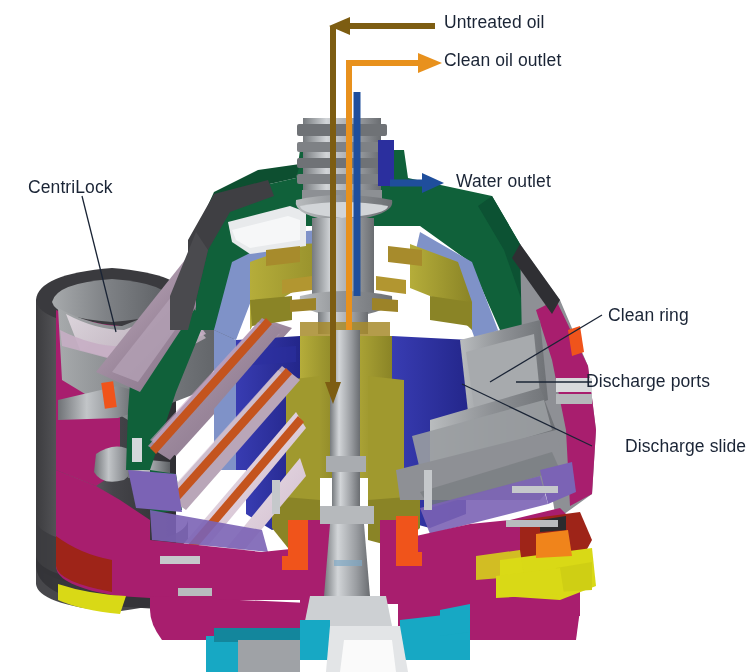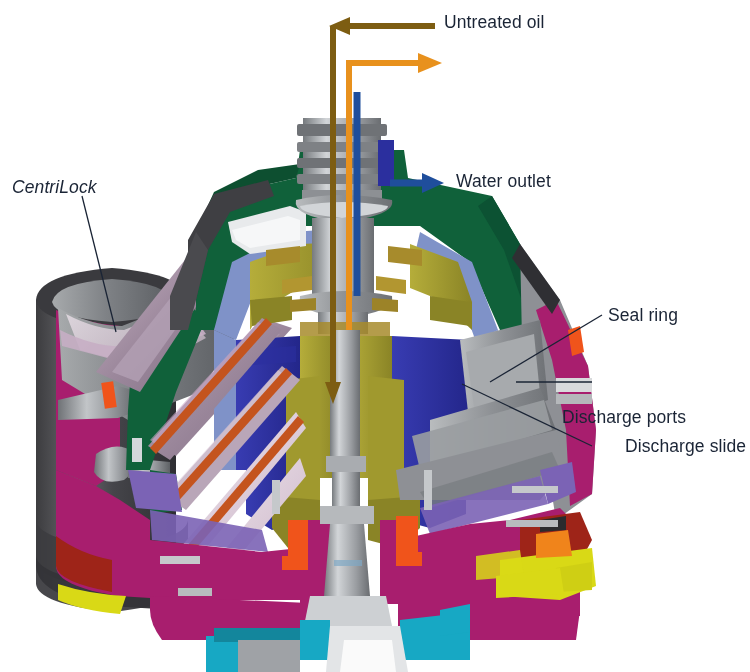--- a/index.html
+++ b/index.html
@@ -301,20 +301,21 @@
 
   <g stroke="#1a2435" stroke-width="1.3" fill="none">
     <path d="M82 196 L116 332"></path>
     <path d="M602 315 L490 382"></path>
     <path d="M592 382 L516 382"></path>
     <path d="M592 446 L462 384"></path>
   </g>
 </svg>
 
 <div class="lbl" style="left:444px;top:14px;">Untreated oil</div>
+<div class="lbl" style="left:444px;top:52px;">Clean oil outlet</div>
 <div class="lbl" style="left:448px;top:173px;margin-left:8px;">Water outlet</div>
 
-<div class="lbl" style="left:12px;top:179px;font-style:italic;">CentriLock</div>
-<div class="lbl" style="left:608px;top:307px;">Seal ring</div>
-<div class="lbl" style="left:562px;top:373px;margin-top:36px;">Discharge ports</div>
+<div class="lbl" style="left:28px;top:179px;">CentriLock</div>
+<div class="lbl" style="left:608px;top:307px;">Clean ring</div>
+<div class="lbl" style="left:586px;top:373px;">Discharge ports</div>
 <div class="lbl" style="left:598px;top:438px;margin-left:27px;">Discharge slide</div>
 
 </div>
 
 </body></html>

